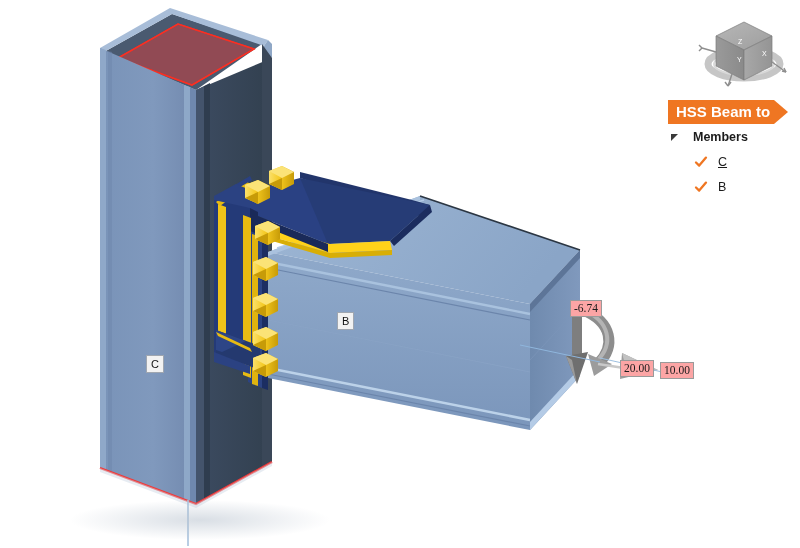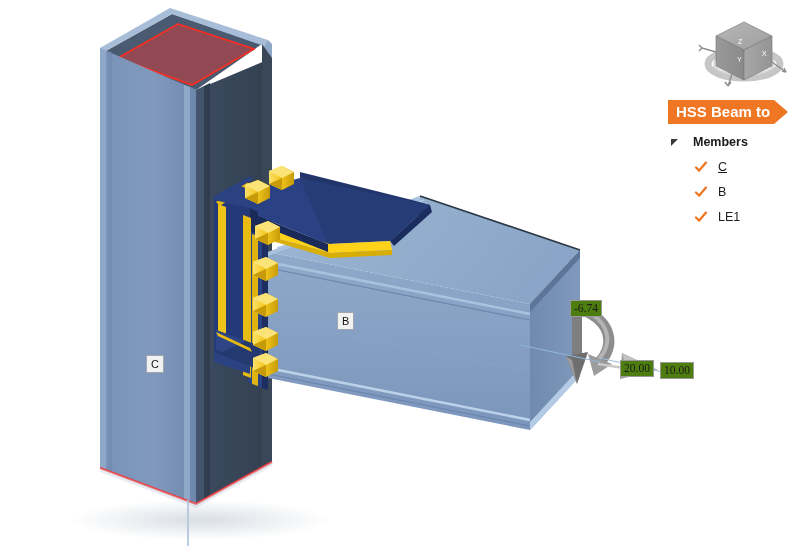--- a/index.html
+++ b/index.html
@@ -44,21 +44,21 @@
   }
   .banner::after {
     content: "";
     position: absolute;
     left: 106px; top: 0;
     width: 0; height: 0;
     border-top: 12px solid transparent;
     border-bottom: 12px solid transparent;
     border-left: 14px solid #ef7622;
   }
-  .tree { margin-top: 5px; }
+  .tree { }
   .tree-row {
     display: flex;
     align-items: center;
     height: 25px;
     font-size: 12.5px;
     color: #1c1c1c;
     white-space: nowrap;
   }
   .tree-row.group { font-weight: bold; }
   .tw-indent-0 { padding-left: 2px; }
@@ -94,21 +94,21 @@
   .chk svg { position:absolute; left:0; top:0; }
   .leaf-label { font-size: 12.5px; color:#1c1c1c; }
   .leaf-label.selected { text-decoration: underline; }
 
   
   #navcube { position:absolute; left:694px; top:12px; width:100px; height:80px; }
 
   
   .tag {
     position: absolute;
-    background: #4d7c0f;
+    background: #fca5a5;
     border: 1px solid #9a9a9a;
     color: #1a1a1a;
     font-size: 11.5px;
     font-family: "Liberation Serif", serif;
     padding: 0px 3px;
     line-height: 15px;
     white-space: nowrap;
   }
   .mlabel {
     position: absolute;
@@ -388,26 +388,18 @@
       </div>
       <div class="tree-row tw-indent-1">
         <span class="chk">
           <svg width="14" height="14" viewBox="0 0 14 14">
             <path d="M2,7.5 L5.2,10.6 L12,2.6" fill="none" stroke="#ef7622" stroke-width="2.3" stroke-linecap="round" stroke-linejoin="round"></path>
           </svg>
         </span>
         <span class="leaf-label">B</span>
       </div>
 
-      <div class="tree-row tw-indent-1">
-        <span class="chk">
-          <svg width="14" height="14" viewBox="0 0 14 14">
-            <path d="M2,7.5 L5.2,10.6 L12,2.6" fill="none" stroke="#ef7622" stroke-width="2.3" stroke-linecap="round" stroke-linejoin="round"></path>
-          </svg>
-        </span>
-        <span class="leaf-label">LE1</span>
-      </div>
 
 
     </div>
   </div>
 
 </div>
 
 </body></html>

